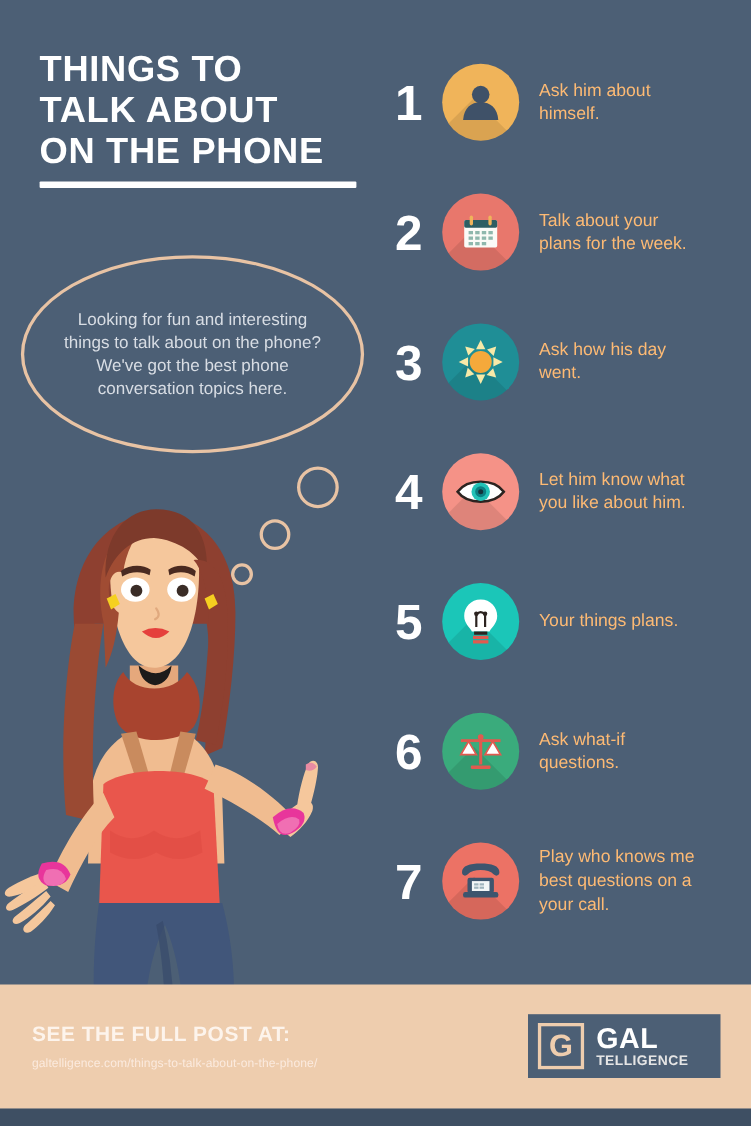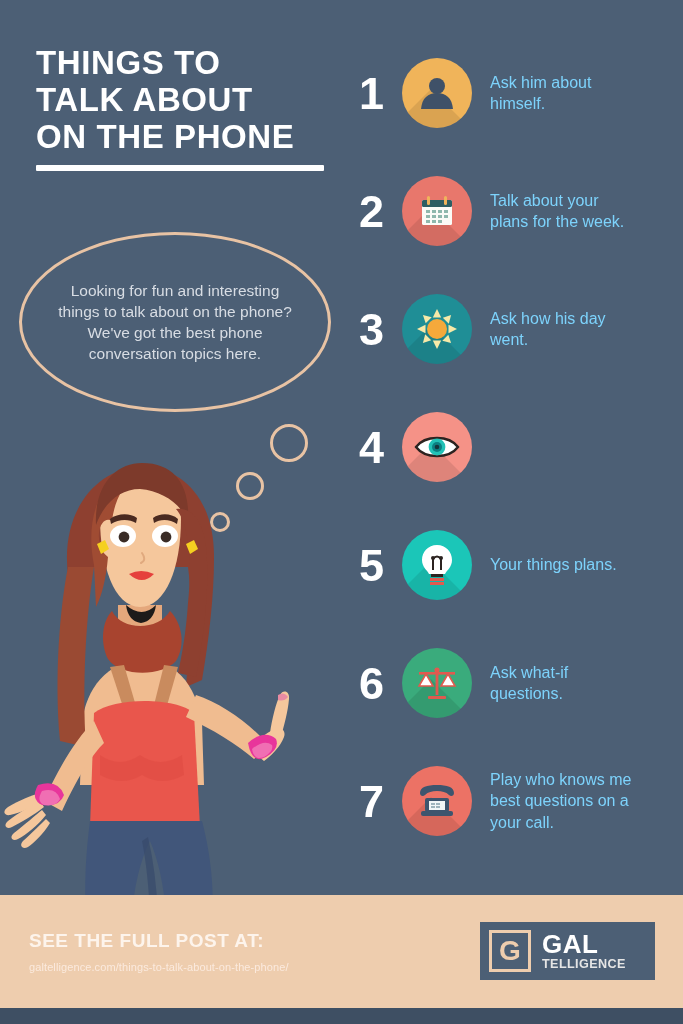--- a/index.html
+++ b/index.html
@@ -123,21 +123,21 @@
     top: 44%;
     width: 150%;
     height: 150%;
     background: rgba(0,0,0,0.09);
     transform: rotate(45deg);
     transform-origin: 0 0;
     pointer-events: none;
   }
   .row-icon svg { position: relative; z-index: 2; display: block; }
   .row-text {
-    color: #7dd3fc;
+    color: #fdba74;
     font-size: 16px;
     line-height: 21.5px;
     max-width: 150px;
   }
 
   
   #footer {
     position: absolute;
     left: 0;
     bottom: 0;
@@ -353,20 +353,21 @@
       <div class="row-num">4</div>
       <div class="row-icon" style="background:#f59287">
         <span class="shadow"></span>
         <svg width="46" height="30" viewBox="0 0 46 30">
           <path d="M2 15 C11 3 35 3 44 15 C35 27 11 27 2 15 Z" fill="#ffffff" stroke="#2c2320" stroke-width="2.4"></path>
           <circle cx="23" cy="15" r="8.4" fill="#22c1b6"></circle>
           <circle cx="23" cy="15" r="5" fill="#0c7f82"></circle>
           <circle cx="23" cy="15" r="2.3" fill="#14343c"></circle>
         </svg>
       </div>
+      <div class="row-text">Let him know what you like about him.</div>
     </div>
 
     <div class="row">
       <div class="row-num">5</div>
       <div class="row-icon" style="background:#1bc6b8">
         <span class="shadow"></span>
         <svg width="34" height="44" viewBox="0 0 34 44">
           <path d="M17 2 C26 2 32 9 32 17 C32 24 27 27 25 31 L9 31 C7 27 2 24 2 17 C2 9 8 2 17 2 Z" fill="#ffffff"></path>
           <path d="M11 31 h12 v3 h-12 Z" fill="#2c2320"></path>
           <rect x="10" y="35" width="14" height="3" fill="#e05a4f"></rect>

